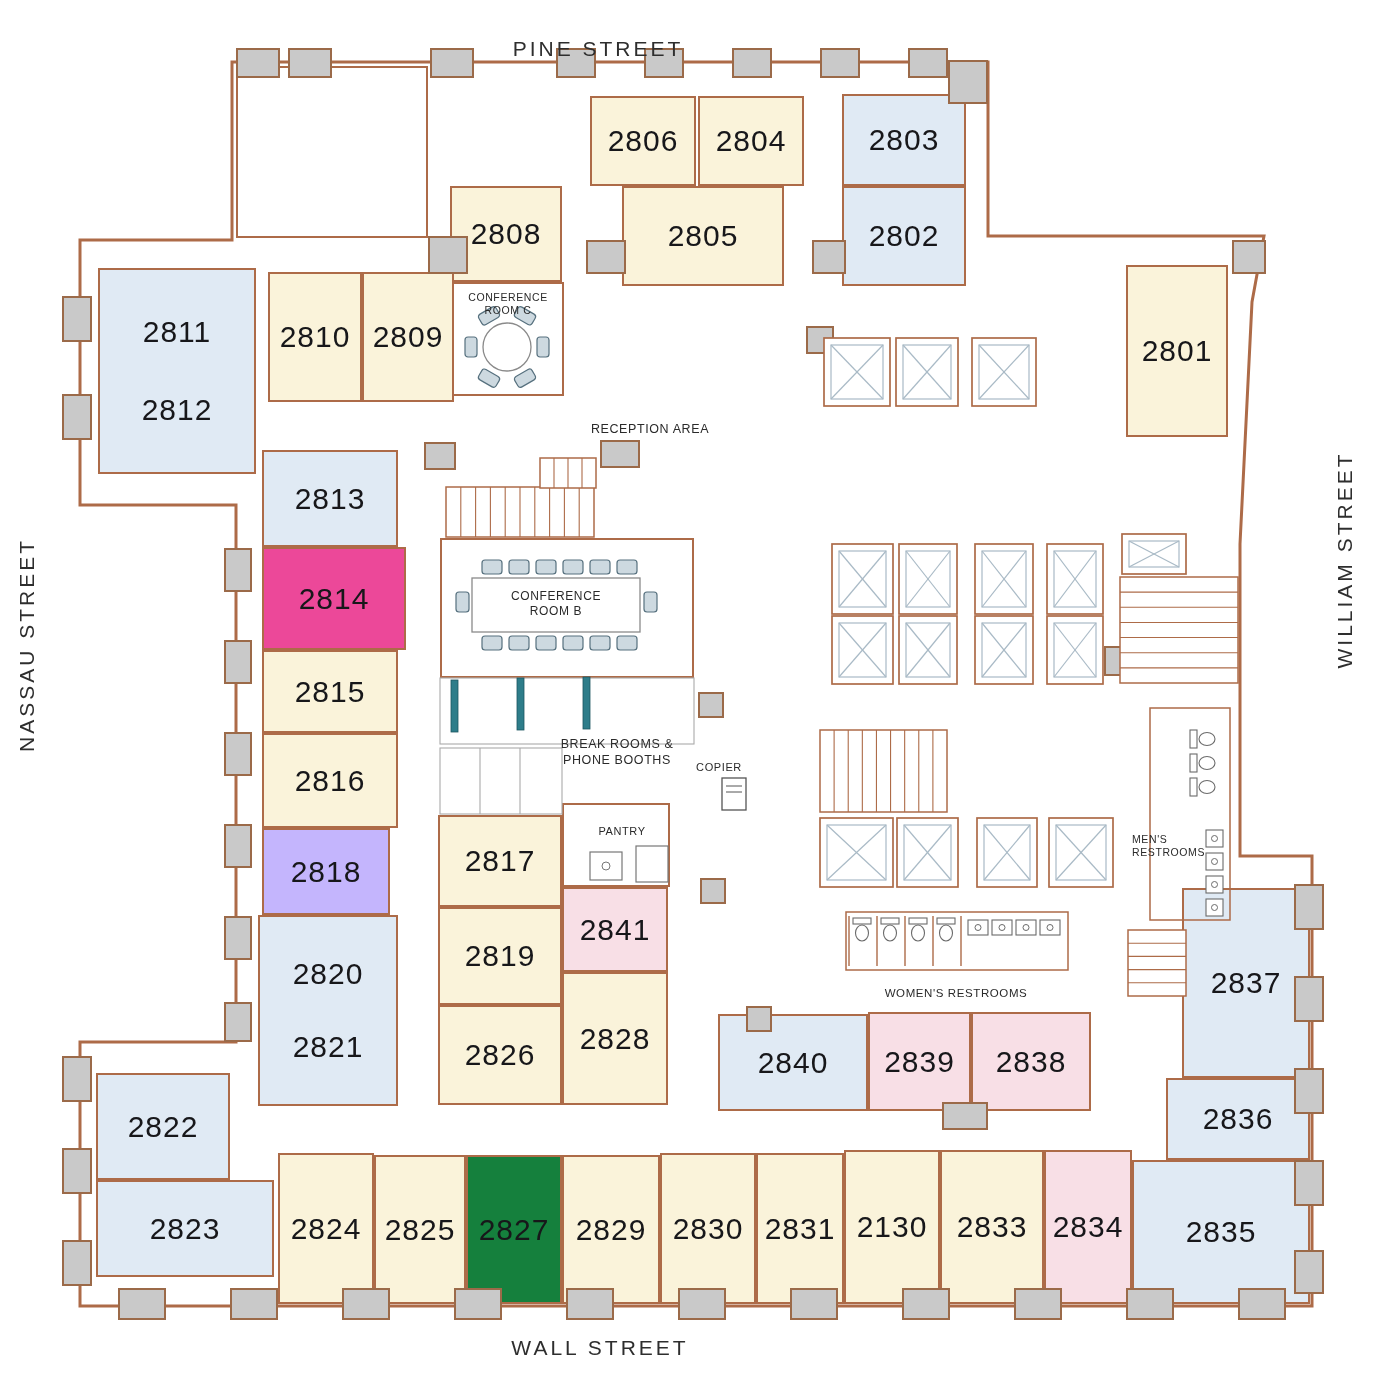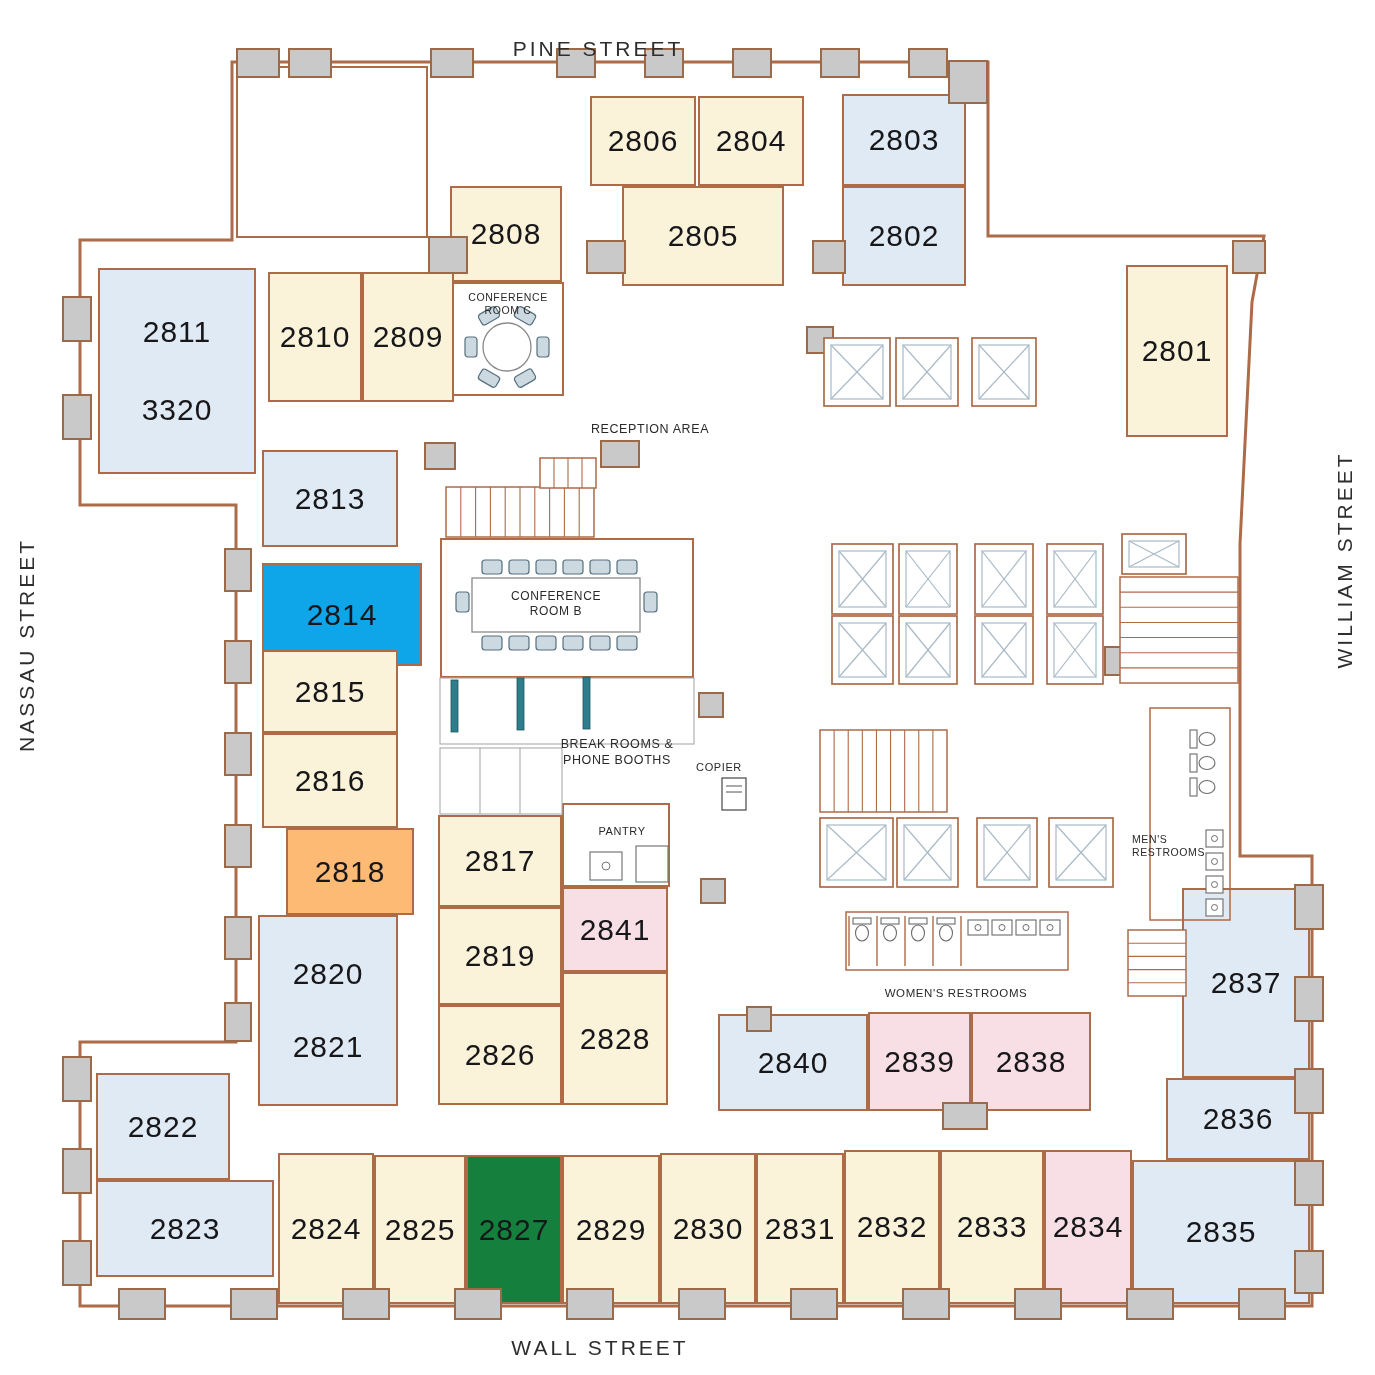--- a/index.html
+++ b/index.html
@@ -46,41 +46,41 @@
       </div>
       <div class="room" style="left: 842px; top: 94px; width: 124px; height: 92px; background: rgb(224, 234, 244);">
         <span class="num">2803</span>
       </div>
       <div class="room" style="left: 842px; top: 186px; width: 124px; height: 100px; background: rgb(224, 234, 244);">
         <span class="num">2802</span>
       </div>
       <div class="room" style="left: 452px; top: 282px; width: 112px; height: 114px; background: rgb(255, 255, 255);"></div>
       <div class="room multi" style="left: 98px; top: 268px; width: 158px; height: 206px; background: rgb(224, 234, 244);">
         <span class="num">2811</span>
-        <span class="num">3320</span>
+        <span class="num">2812</span>
       </div>
       <div class="room" style="left: 268px; top: 272px; width: 94px; height: 130px; background: rgb(250, 243, 218);">
         <span class="num">2810</span>
       </div>
       <div class="room" style="left: 362px; top: 272px; width: 92px; height: 130px; background: rgb(250, 243, 218);">
         <span class="num">2809</span>
       </div>
       <div class="room" style="left: 262px; top: 450px; width: 136px; height: 97px; background: rgb(224, 234, 244);">
         <span class="num">2813</span>
       </div>
-      <div class="room" style="left: 262px; top: 563px; width: 160px; height: 103px; background: #0ea5e9;">
+      <div class="room" style="left: 262px; top: 547px; width: 144px; height: 103px; background: #ec4899;">
         <span class="num">2814</span>
       </div>
       <div class="room" style="left: 262px; top: 650px; width: 136px; height: 83px; background: rgb(250, 243, 218);">
         <span class="num">2815</span>
       </div>
       <div class="room" style="left: 262px; top: 733px; width: 136px; height: 95px; background: rgb(250, 243, 218);">
         <span class="num">2816</span>
       </div>
-      <div class="room" style="left: 262px; top: 828px; width: 128px; height: 87px; background: #fdba74; margin-left: 24px;">
+      <div class="room" style="left: 262px; top: 828px; width: 128px; height: 87px; background: #c4b5fd;">
         <span class="num">2818</span>
       </div>
       <div class="room multi" style="left: 258px; top: 915px; width: 140px; height: 191px; background: rgb(224, 234, 244);">
         <span class="num">2820</span>
         <span class="num">2821</span>
       </div>
       <div class="room" style="left: 96px; top: 1073px; width: 134px; height: 107px; background: rgb(224, 234, 244);">
         <span class="num">2822</span>
       </div>
       <div class="room" style="left: 96px; top: 1180px; width: 178px; height: 97px; background: rgb(224, 234, 244);">
@@ -136,21 +136,21 @@
       <div class="room" style="left: 562px; top: 1155px; width: 98px; height: 149px; background: rgb(250, 243, 218);">
         <span class="num">2829</span>
       </div>
       <div class="room" style="left: 660px; top: 1153px; width: 96px; height: 151px; background: rgb(250, 243, 218);">
         <span class="num">2830</span>
       </div>
       <div class="room" style="left: 756px; top: 1153px; width: 88px; height: 151px; background: rgb(250, 243, 218);">
         <span class="num">2831</span>
       </div>
       <div class="room" style="left: 844px; top: 1150px; width: 96px; height: 154px; background: rgb(250, 243, 218);">
-        <span class="num">2832</span>
+        <span class="num">2130</span>
       </div>
       <div class="room" style="left: 940px; top: 1150px; width: 104px; height: 154px; background: rgb(250, 243, 218);">
         <span class="num">2833</span>
       </div>
       <div class="room" style="left: 1044px; top: 1150px; width: 88px; height: 154px; background: rgb(248, 223, 230);">
         <span class="num">2834</span>
       </div>
     </div>
   <div id="columns-layer">
       <div class="column" style="left: 236px; top: 48px; width: 44px; height: 30px;"></div>

